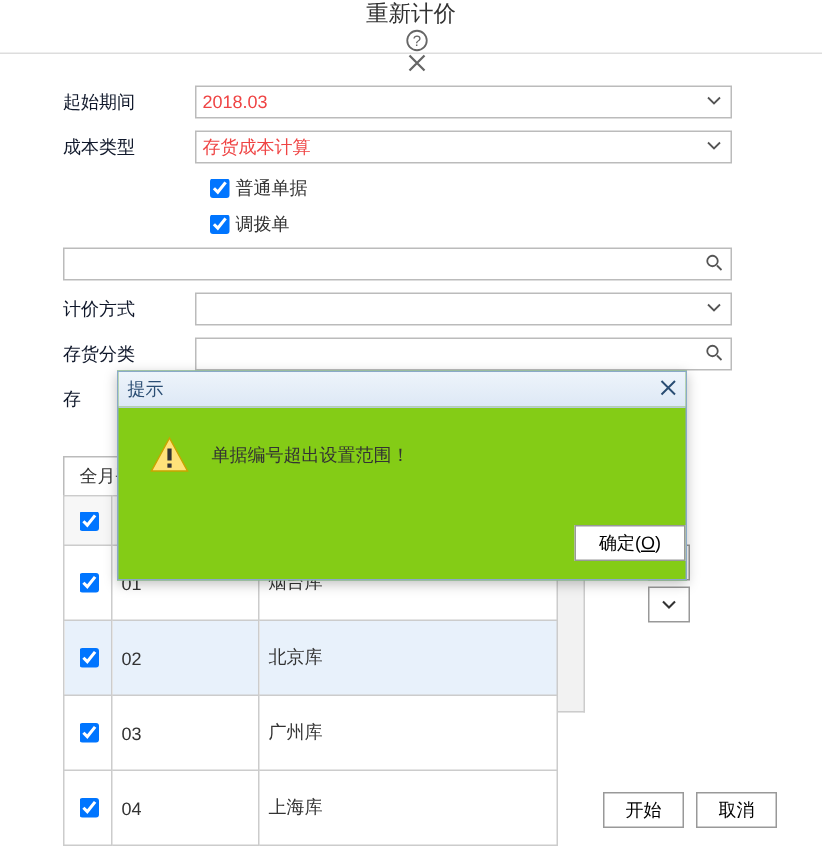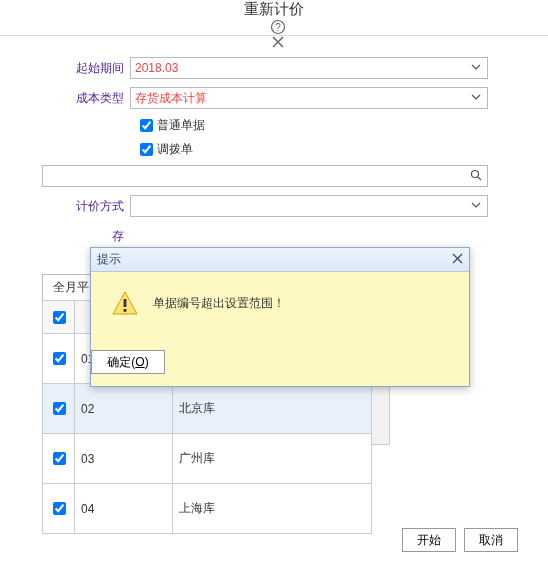--- a/index.html
+++ b/index.html
@@ -36,23 +36,23 @@
     padding: 20px 60px 10px 42px;
   }
   .row {
     display: flex;
     align-items: center;
     margin-bottom: 6px;
     height: 24px;
   }
   .row .lbl {
     width: 88px;
-    text-align: right;
+    text-align: left;
     padding-right: 6px;
-    color: #4c1d95;
+    color: #0f172a;
   }
   .row .ctrl {
     flex: 1;
     position: relative;
   }
   .inp {
     width: 100%;
     height: 22px;
     border: 1px solid #bbb;
     padding: 0 20px 0 4px;
@@ -150,24 +150,23 @@
     font-size: 12px;
   }
   
   .alert {
     position: absolute;
     left: 78px;
     top: 247px;
     width: 380px;
     height: 140px;
     border: 1px solid #8aa9c9;
-    background: #fef9c3;
+    background: #84cc16;
     box-shadow: 0 2px 8px rgba(0,0,0,0.25);
     z-index: 10;
-    margin-left: 12px;
   }
   .alert-head {
     height: 24px;
     background: linear-gradient(#eef4fb, #dde8f5);
     border-bottom: 1px solid #b8c8da;
     display: flex;
     align-items: center;
     padding: 0 6px;
     color: #2a4d73;
   }
@@ -181,21 +180,21 @@
   .warn-ico {
     width: 28px; height: 28px;
     margin-right: 14px;
   }
   .alert-msg { color: #333; font-size: 12px; margin-top: 5px; text-align: right; }
   .alert-foot {
     position: absolute;
     left: 0; right: 0;
     bottom: 12px;
     display: flex;
-    justify-content: flex-start;
+    justify-content: flex-end;
   }
   .alert-foot button {
     min-width: 74px;
     height: 24px;
     border: 1px solid #999;
     background: #fff;
     cursor: pointer;
     font-size: 12px;
     padding: 0 10px;
   }
@@ -271,20 +270,32 @@
     <div class="ctrl">
       <input class="inp" style="">
       <span class="inp-icon">
         <svg width="10" height="10" viewBox="0 0 10 10">
             <path d="M1 3 L5 7 L9 3" fill="none" stroke="#555" stroke-width="1.2"></path>
           </svg>
       </span>
     </div>
   </div>
 
+  <div class="row">
+    <div class="lbl">存货分类</div>
+    <div class="ctrl">
+      <input class="inp" style="">
+      <span class="inp-icon">
+        <svg width="12" height="12" viewBox="0 0 12 12">
+            <circle cx="5" cy="5" r="3.5" fill="none" stroke="#555" stroke-width="1.2"></circle>
+            <path d="M8 8 L11 11" stroke="#555" stroke-width="1.2"></path>
+          </svg>
+      </span>
+    </div>
+  </div>
 
   <div class="row">
     <div class="lbl">存</div>
     <div class="ctrl"></div>
   </div>
 </div>
 
 <div class="tabbar">
   <div class="tab">全月平</div>
 </div>

